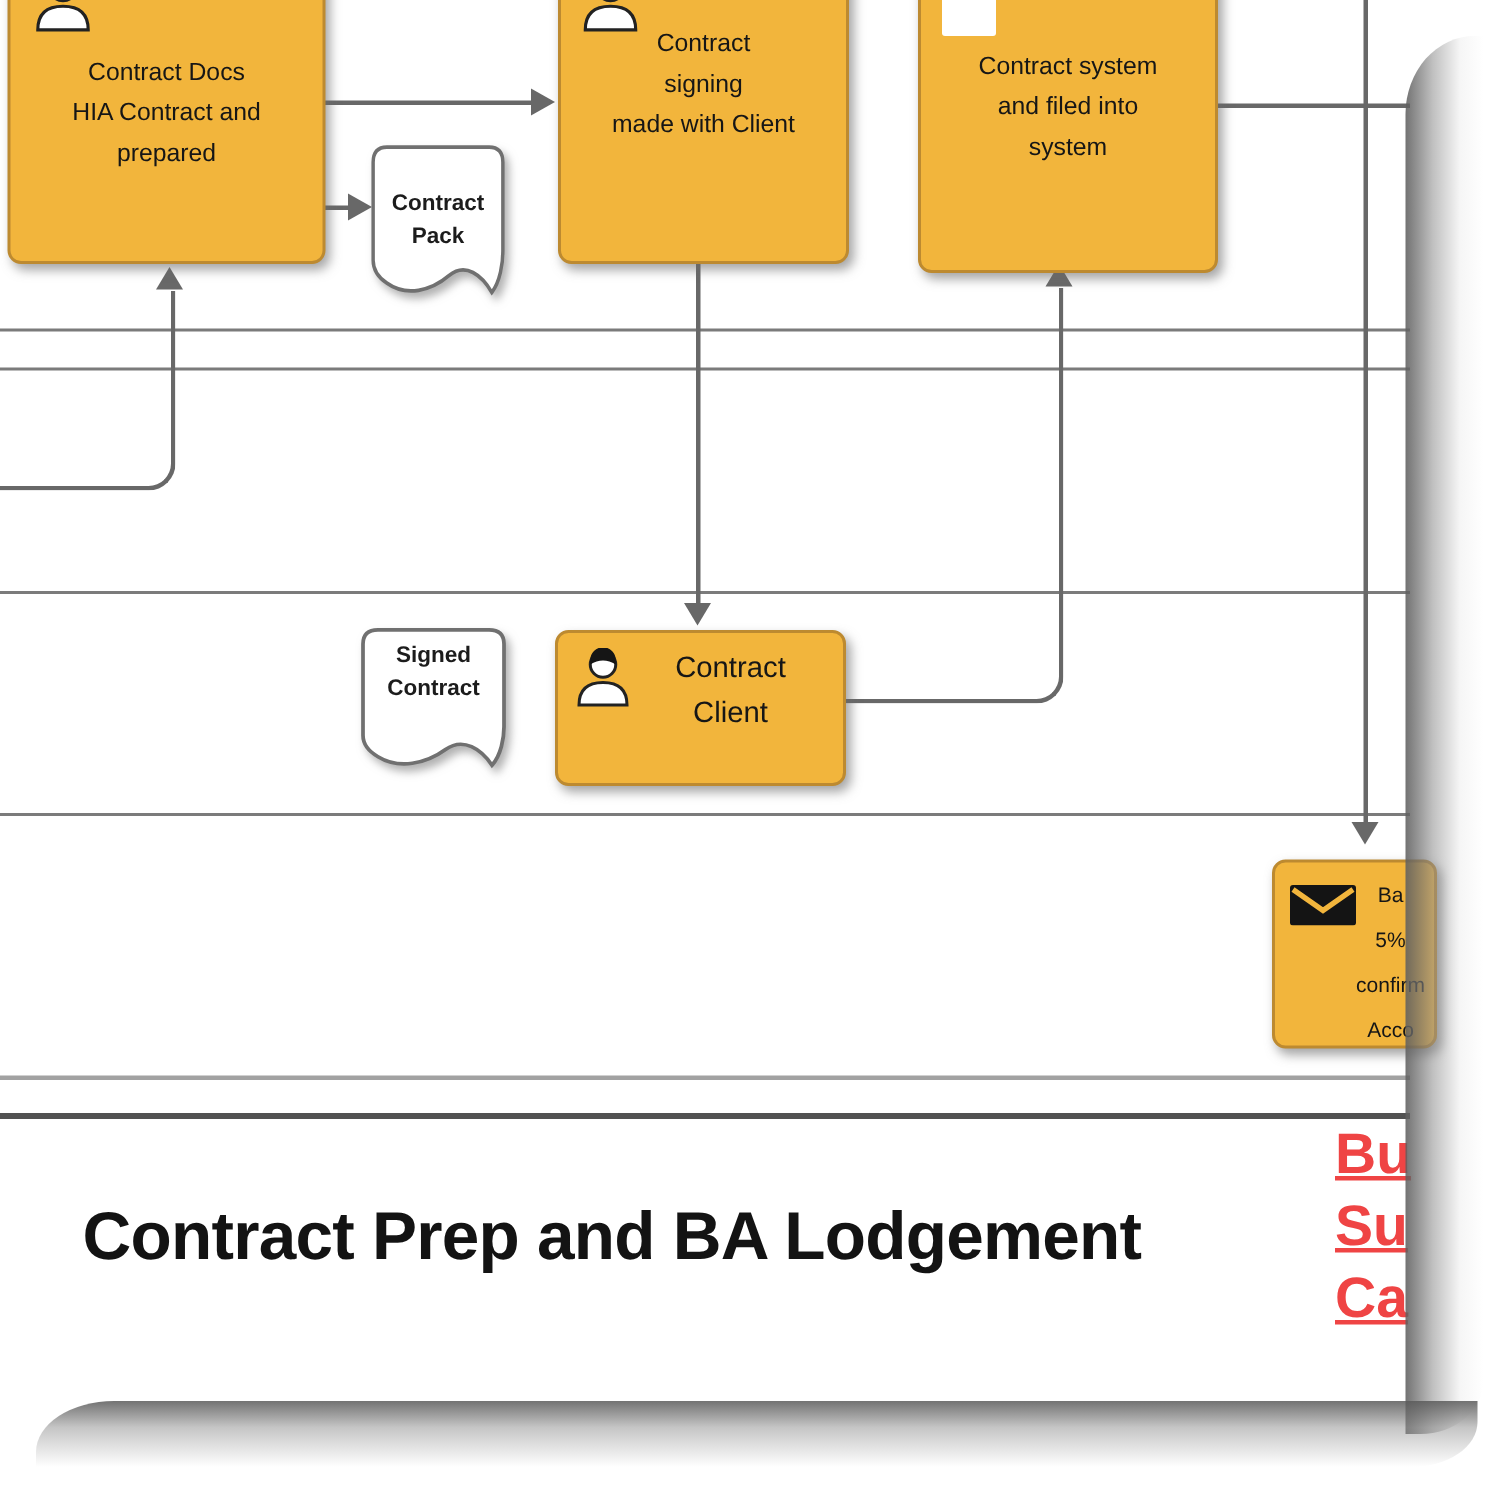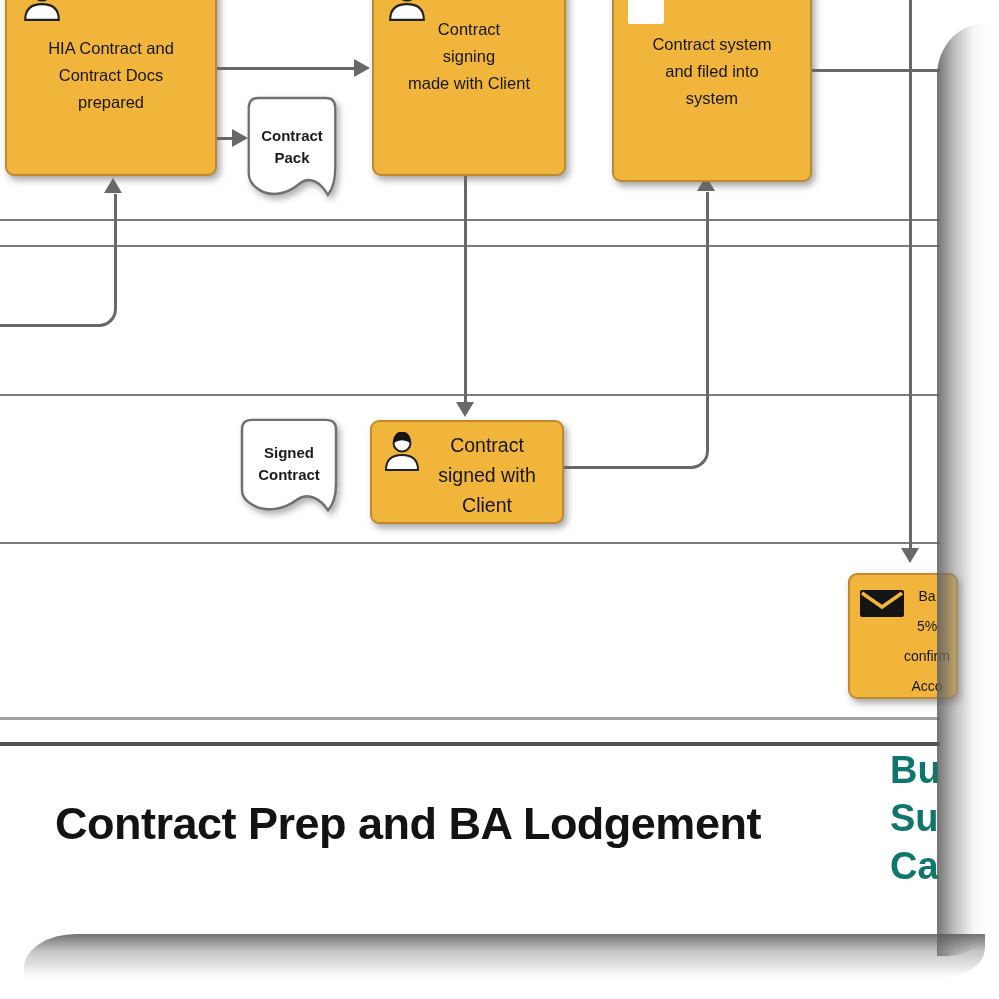--- a/index.html
+++ b/index.html
@@ -27,21 +27,21 @@
 
   
   .doc{position:absolute;z-index:3;}
   .doc svg{position:absolute;left:0;top:0;filter:drop-shadow(3px 4px 3px rgba(100,100,100,.5));}
   .doc .label{position:relative;text-align:center;font-size:15px;font-weight:600;line-height:22px;color:#1c1c1c;}
 
   
   .title{position:absolute;left:55px;top:797px;font-size:45px;font-weight:700;line-height:54px;
          letter-spacing:-.5px;color:#131313;z-index:3;}
   .side-label{position:absolute;left:890px;top:746px;font-size:38px;font-weight:700;line-height:48px;
-         color:#0f766e;z-index:3;}
+         color:#ef4444;z-index:3;text-decoration:underline;}
 
   
   .shadow-right{position:absolute;left:937px;top:24px;width:52px;height:932px;z-index:20;
       background:linear-gradient(to right,rgba(95,95,95,.88) 0%,rgba(140,140,140,.55) 35%,rgba(210,210,210,.2) 70%,rgba(255,255,255,0) 100%);
       border-top-left-radius:46px 52px;border-bottom-right-radius:42px 36px;}
   .shadow-bottom{position:absolute;left:24px;top:934px;width:961px;height:44px;z-index:20;
       background:linear-gradient(to bottom,rgba(90,90,90,.85) 0%,rgba(140,140,140,.5) 40%,rgba(255,255,255,0) 100%);
       border-top-left-radius:52px 34px;border-bottom-right-radius:44px 30px;}
 </style>
 </head>
@@ -77,22 +77,22 @@
   <div class="arrow up" style="left:697px;top:176px;"></div>
 
   <div class="task" style="left:5px;top:-42px;width:208px;height:214px;">
     <span class="icon" style="left:14px;top:20px;">
       <svg width="42" height="42" viewBox="0 0 40 40">
           <circle cx="20" cy="11" r="8.5" fill="#fff" stroke="#222" stroke-width="2"></circle>
           <path d="M4 38 Q4 23 20 23 Q36 23 36 38 Z" fill="#fff" stroke="#222" stroke-width="2"></path>
         </svg>
     </span>
     <div class="txt" style="padding-top:75px;">
+      <div>Contract Docs</div>
       <div>HIA Contract and</div>
-      <div>Contract Docs</div>
       <div>prepared</div>
     </div>
   </div>
 
   <div class="task" style="left:372px;top:-46px;width:190px;height:218px;">
     <span class="icon" style="left:12px;top:24px;">
       <svg width="42" height="42" viewBox="0 0 40 40">
           <circle cx="20" cy="11" r="8.5" fill="#fff" stroke="#222" stroke-width="2"></circle>
           <path d="M4 38 Q4 23 20 23 Q36 23 36 38 Z" fill="#fff" stroke="#222" stroke-width="2"></path>
         </svg>
@@ -116,21 +116,20 @@
   <div class="task" style="left:370px;top:420px;width:190px;height:100px;">
     <span class="icon" style="left:10px;top:10px;">
       <svg width="40" height="40" viewBox="0 0 40 40">
           <circle cx="20" cy="11" r="8.5" fill="#fff" stroke="#222" stroke-width="2"></circle>
           <path d="M11.5 8 A8.5 8.5 0 0 1 28.5 8 L28.5 11 Q20 5.5 11.5 11 Z" fill="#151515"></path>
           <path d="M4 38 Q4 23 20 23 Q36 23 36 38 Z" fill="#fff" stroke="#222" stroke-width="2"></path>
         </svg>
     </span>
     <div class="txt" style="position:absolute;left:46px;top:8px;width:138px;font-size:19.5px;line-height:30px;">
       <div>Contract</div>
-      <div>signed with</div>
       <div>Client</div>
     </div>
   </div>
 
   <div class="task" style="left:848px;top:573px;width:106px;height:122px;">
     <span class="icon" style="left:10px;top:15px;">
       <svg width="44" height="27" viewBox="0 0 44 27">
           <rect x="0" y="0" width="44" height="27" rx="2" fill="#141414"></rect>
           <polyline points="2,3 22,17 42,3" fill="none" stroke="#F2B53C" stroke-width="3.5"></polyline>
         </svg>
@@ -150,21 +149,21 @@
     <div class="label" style="padding-top:29px;">
       <div>Contract</div>
       <div>Pack</div>
     </div>
   </div>
 
   <div class="doc" style="left:239px;top:418px;width:100px;height:95px;">
     <svg width="100" height="95" viewBox="0 0 100 100" preserveAspectRatio="none">
       <path d="M 13 2 L 87 2 Q 97 2 97 12 L 97 70 C 97 78 95 90 89 97 C 82 86 70 77 58 86 C 45 96 27 100 13 91 Q 3 85 3 76 L 3 12 Q 3 2 13 2 Z" fill="#ffffff" stroke="#707070" stroke-width="2.5"></path>
     </svg>
-    <div class="label" style="padding-top:24px;">
+    <div class="label" style="padding-top:8px;">
       <div>Signed</div>
       <div>Contract</div>
     </div>
   </div>
 
   <div class="title">
     <div>Contract Prep and BA Lodgement</div>
   </div>
   <div class="side-label">
     <div>Bu</div>

